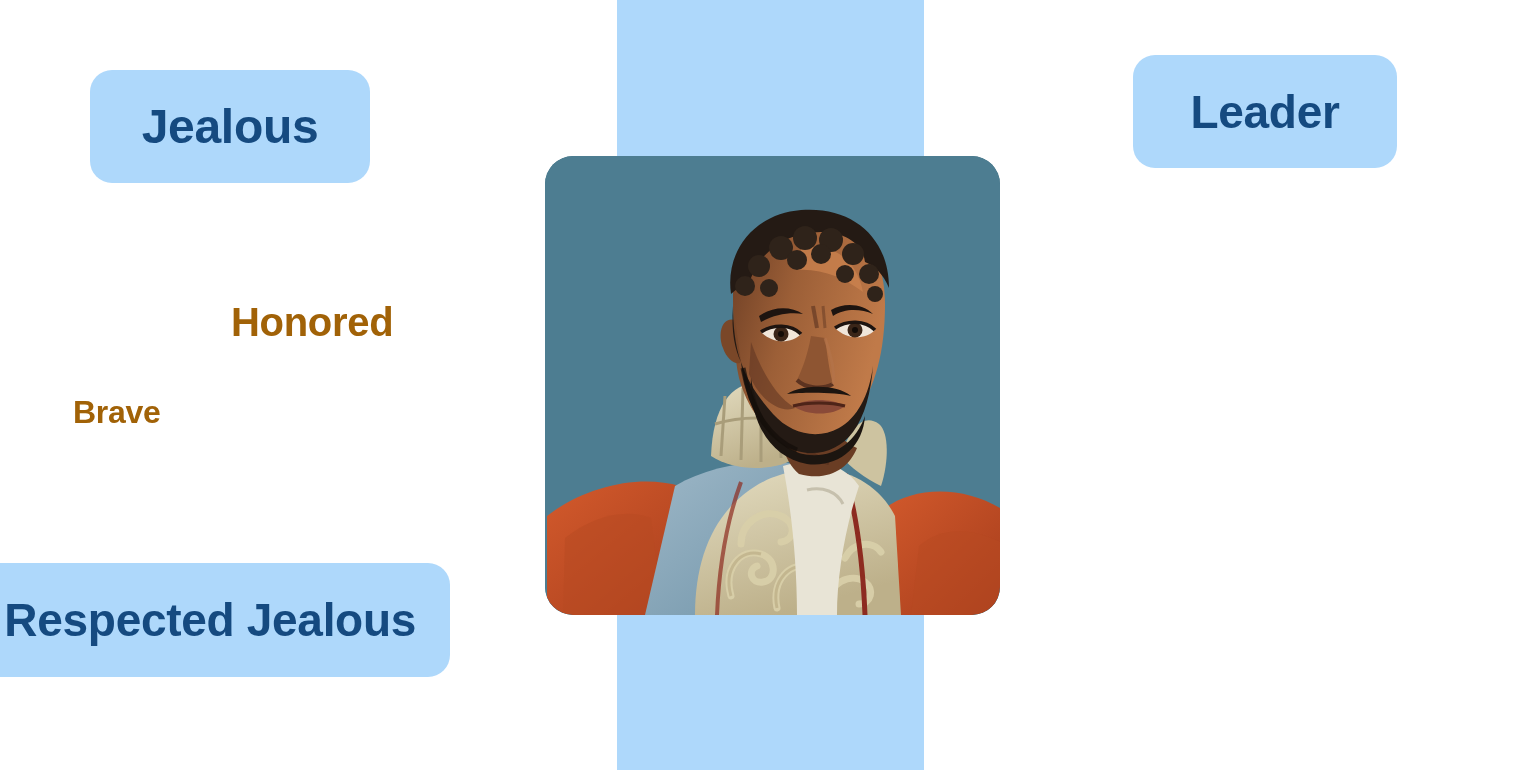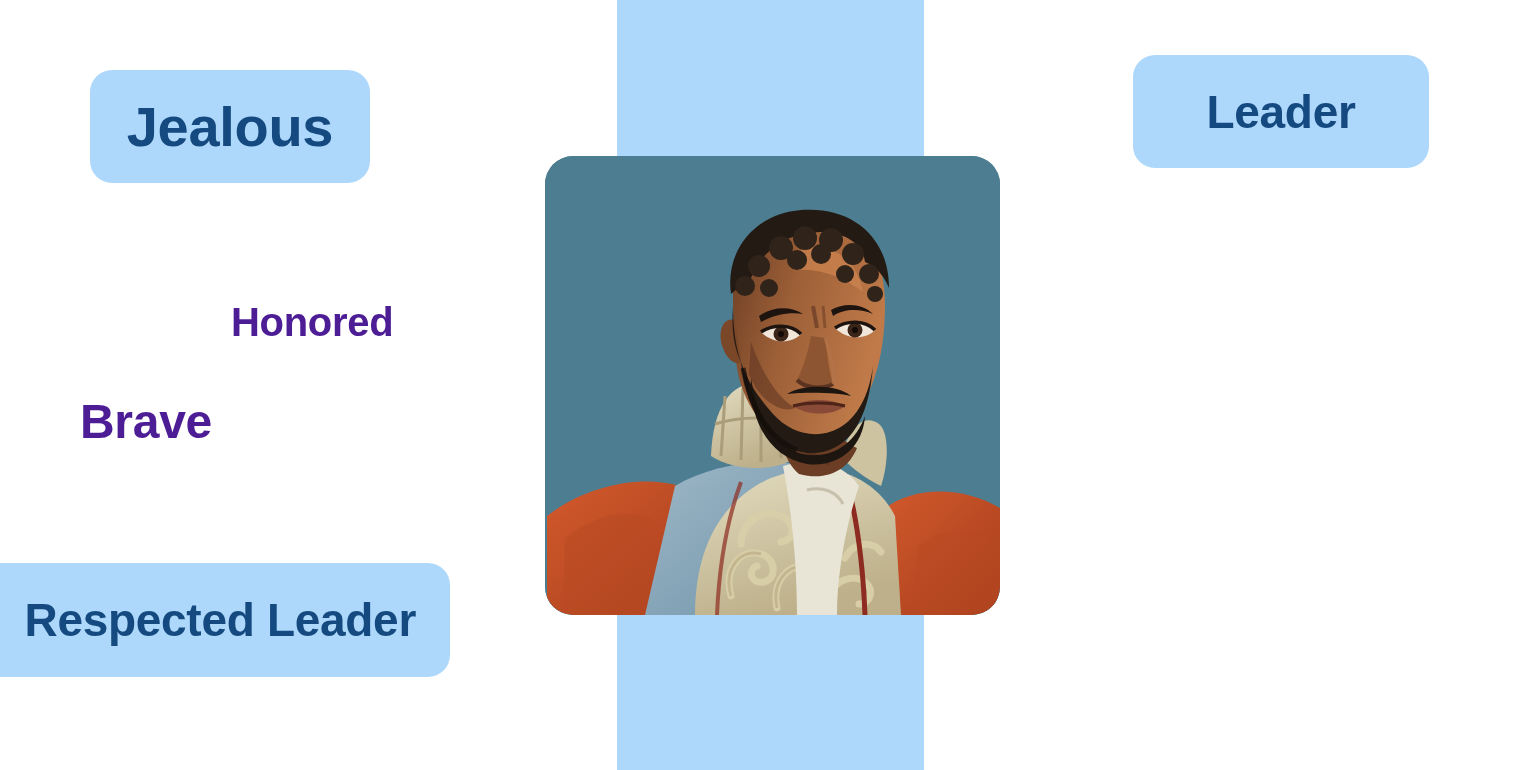--- a/index.html
+++ b/index.html
@@ -64,59 +64,59 @@
     white-space: nowrap;
     z-index: 5;
     letter-spacing: -0.3px;
   }
 
   .pill-jealous {
     left: 90px;
     top: 70px;
     width: 280px;
     height: 113px;
-    font-size: 56px;
+    font-size: 48px;
   }
   .pill-leader {
     left: 1133px;
     top: 55px;
-    width: 296px;
+    width: 264px;
     height: 113px;
     font-size: 46px;
   }
   
   .pill-respected-general {
     left: -120px;
     top: 563px;
     width: 570px;
     height: 114px;
     font-size: 46px;
     justify-content: flex-end;
     padding-right: 34px;
     box-sizing: border-box;
   }
 
   
   .trait-text {
     position: absolute;
-    color: #4c1d95;
+    color: #a16207;
     font-weight: bold;
     white-space: nowrap;
     z-index: 5;
     letter-spacing: -0.3px;
   }
   .text-honored {
     left: 231px;
     top: 300px;
     font-size: 40px;
   }
   .text-brave {
-    left: 80px;
+    left: 73px;
     top: 394px;
-    font-size: 48px;
+    font-size: 32px;
   }
   .text-blind {
     left: 1091px;
     top: 346px;
     font-size: 40px;
   }
   .text-proud {
     left: 1399px;
     top: 544px;
     font-size: 40px;
@@ -266,21 +266,21 @@
 
   <div class="trait-pill pill-jealous">
     <span>Jealous</span>
   </div>
 
   <div class="trait-pill pill-leader">
     <span>Leader</span>
   </div>
 
   <div class="trait-pill pill-respected-general">
-    <span>Respected Leader</span>
+    <span>Respected Jealous</span>
   </div>
 
   <div class="trait-text text-honored">Honored</div>
 
   <div class="trait-text text-brave">Brave</div>
 
 
 
 </div>
 

